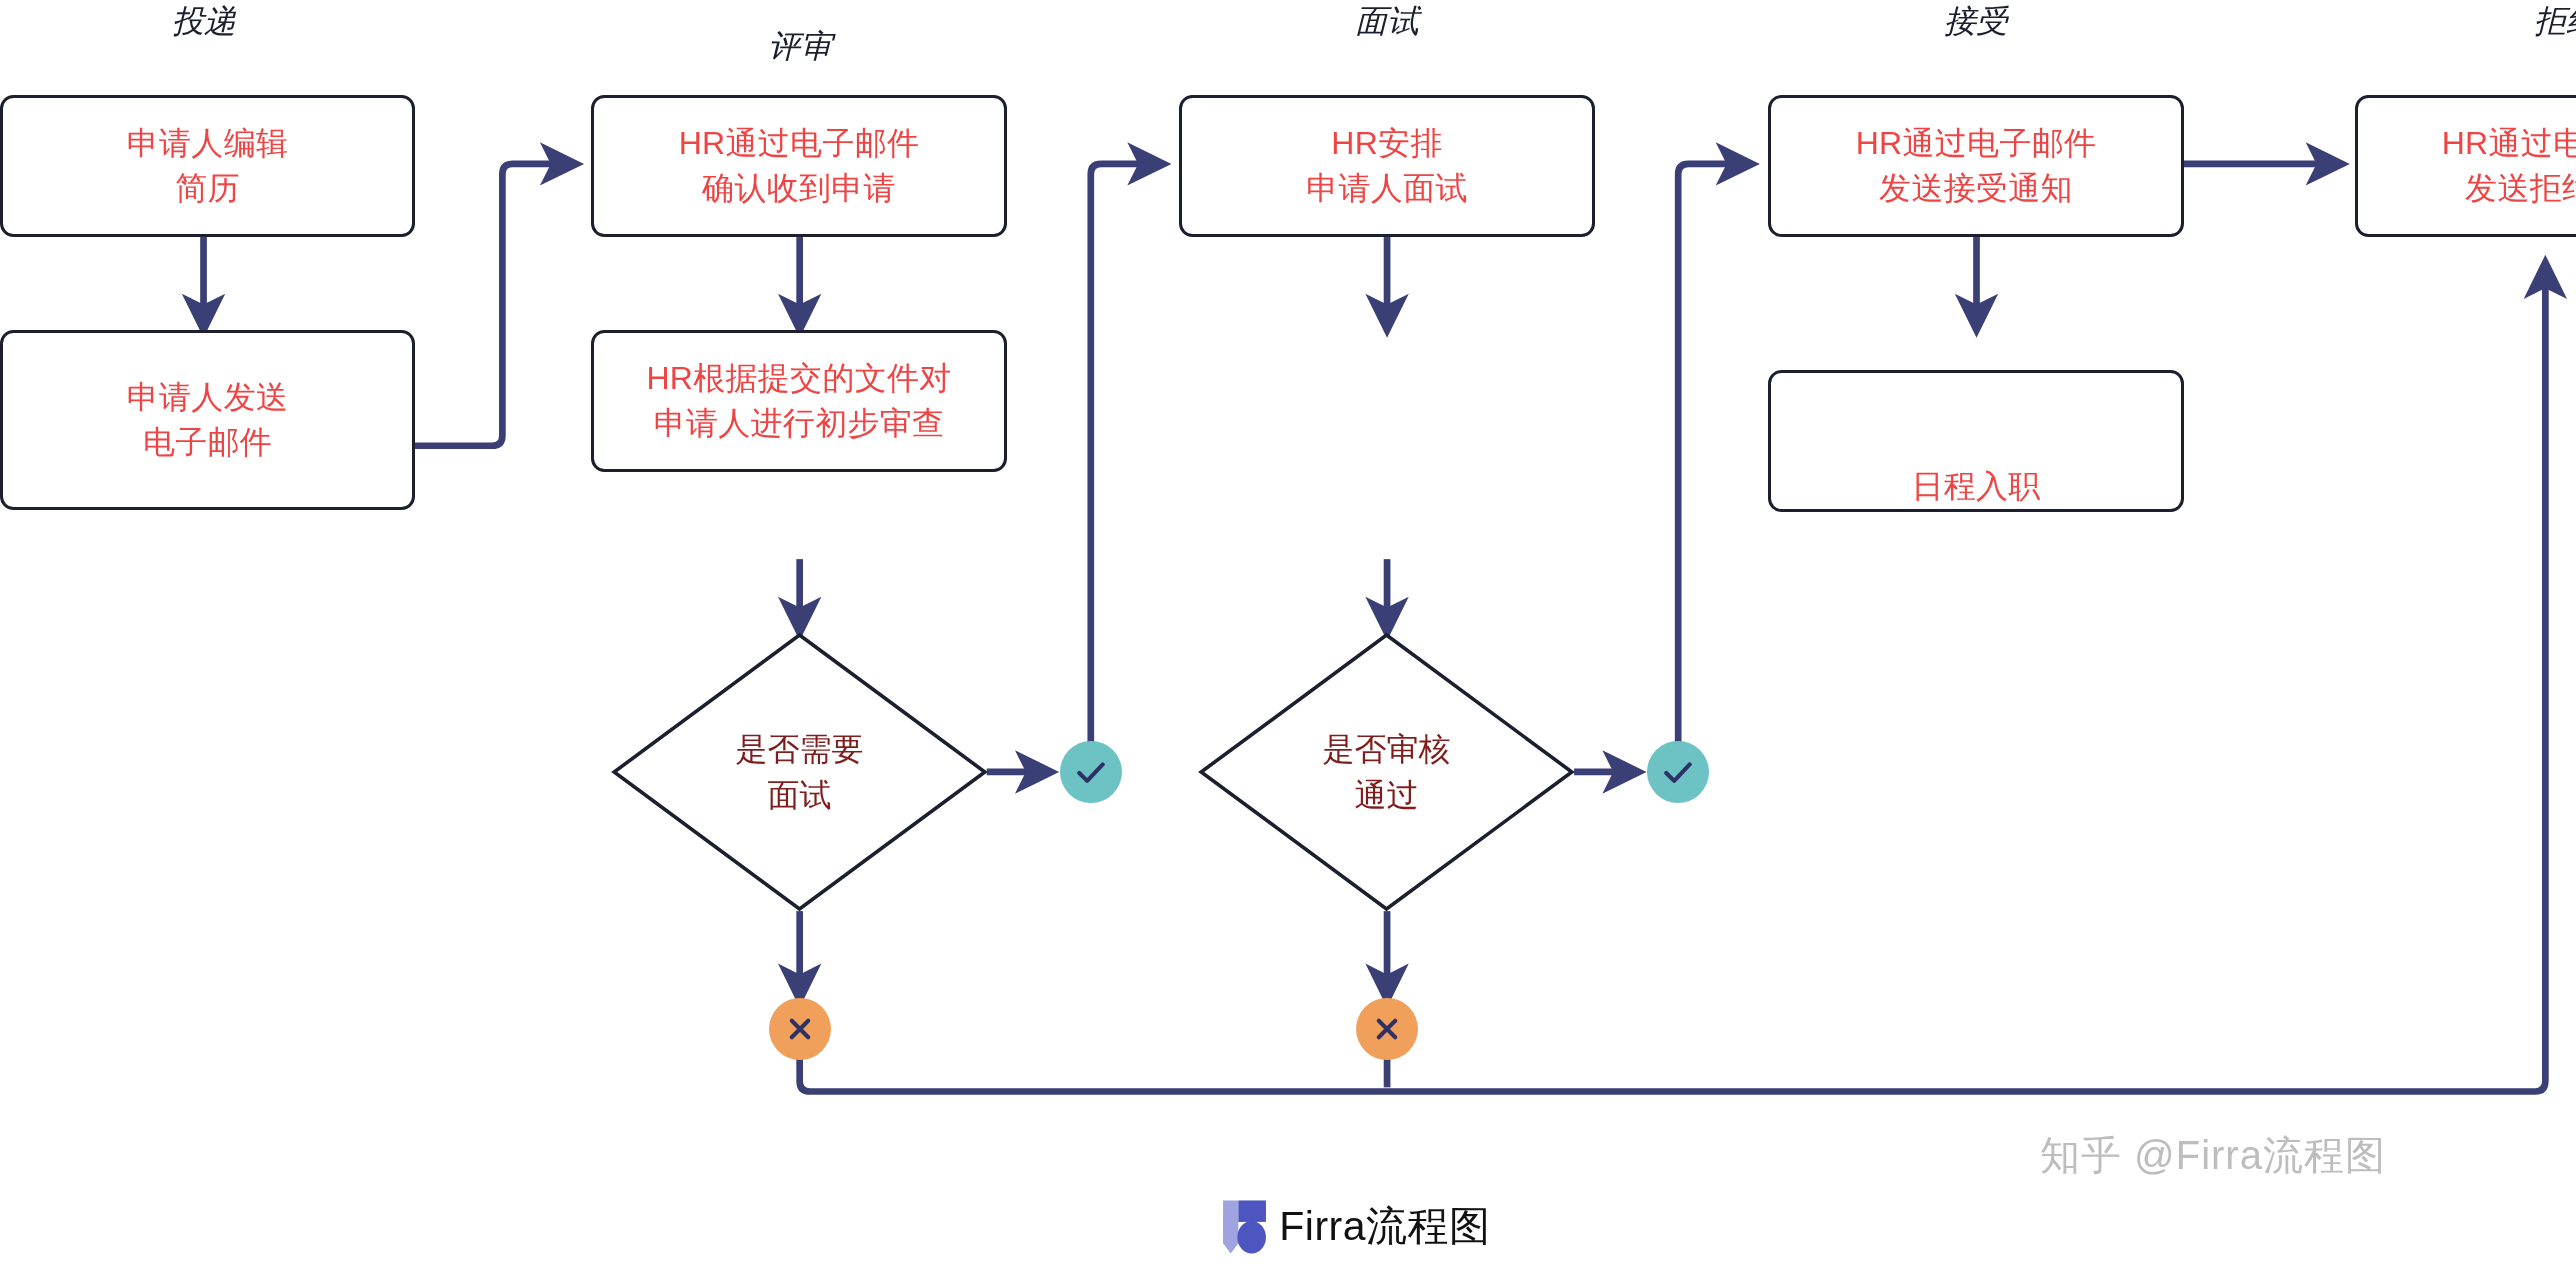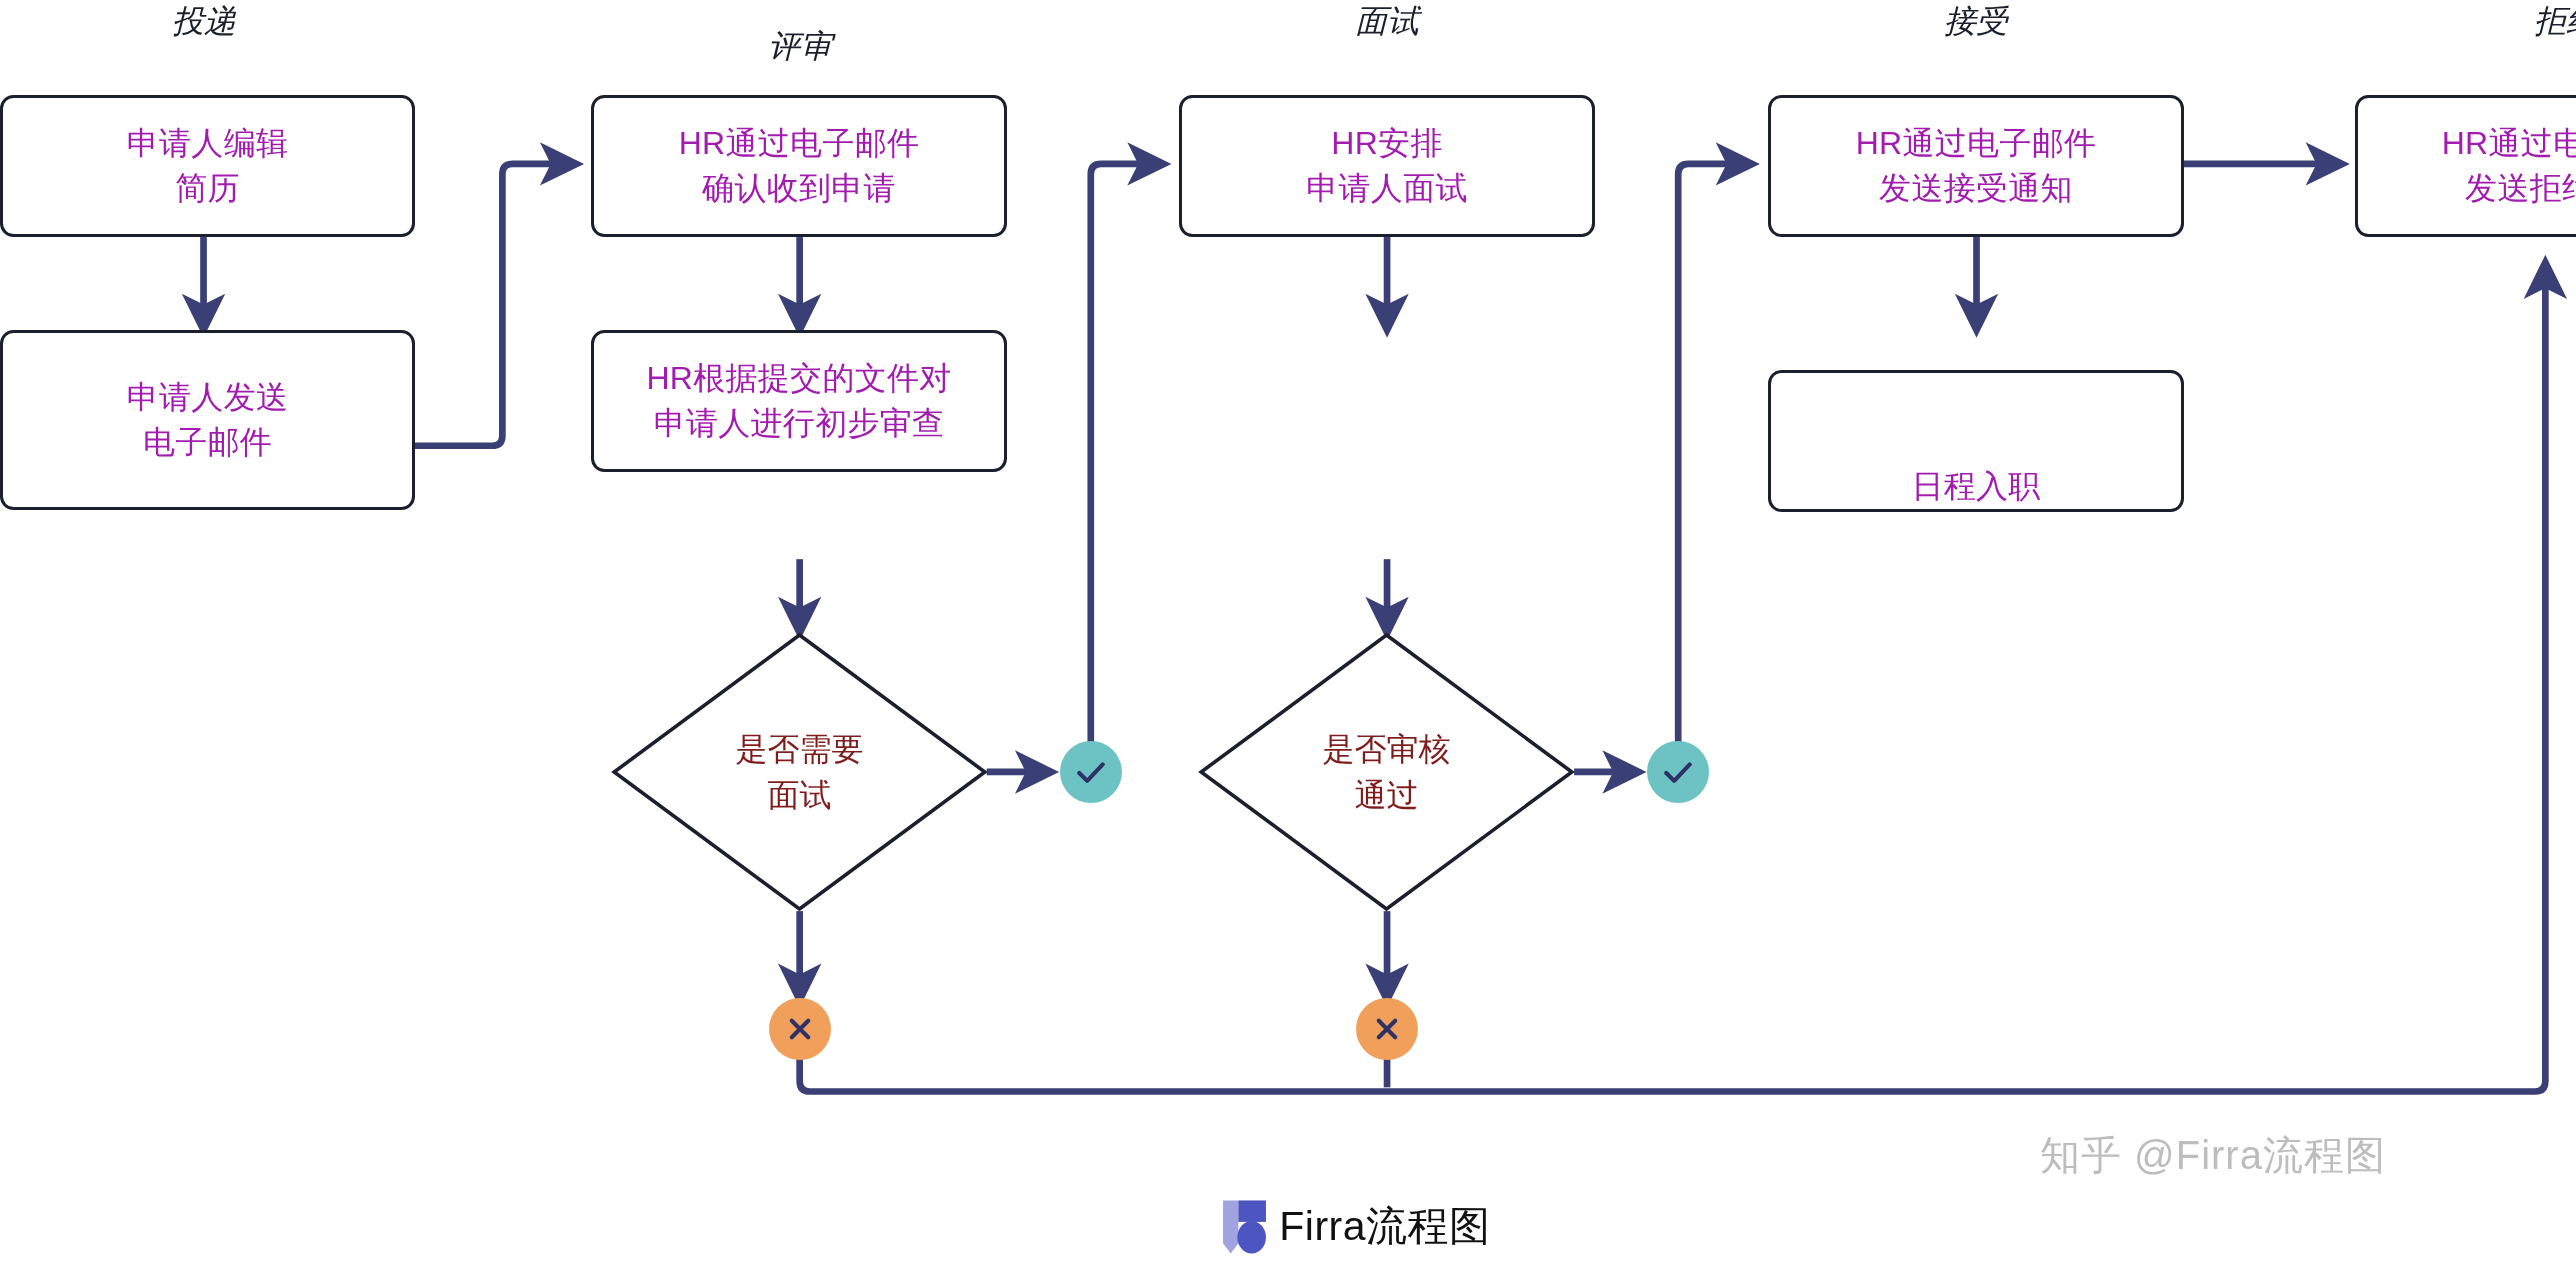--- a/index.html
+++ b/index.html
@@ -28,21 +28,21 @@
   .node-box {
     position: absolute;
     box-sizing: border-box;
     border: 3.6px solid #1b1f2e;
     border-radius: 13.4px;
     background: #ffffff;
     display: flex;
     align-items: center;
     justify-content: center;
     text-align: center;
-    color: #a21caf;
+    color: #ef4444;
     font-size: 32px;
     line-height: 1.42;
     letter-spacing: 0.3px;
   }
   .node-box .txt { white-space: pre-line; }
 
   .diamond-wrap {
     position: absolute;
   }
   .diamond-wrap svg {

